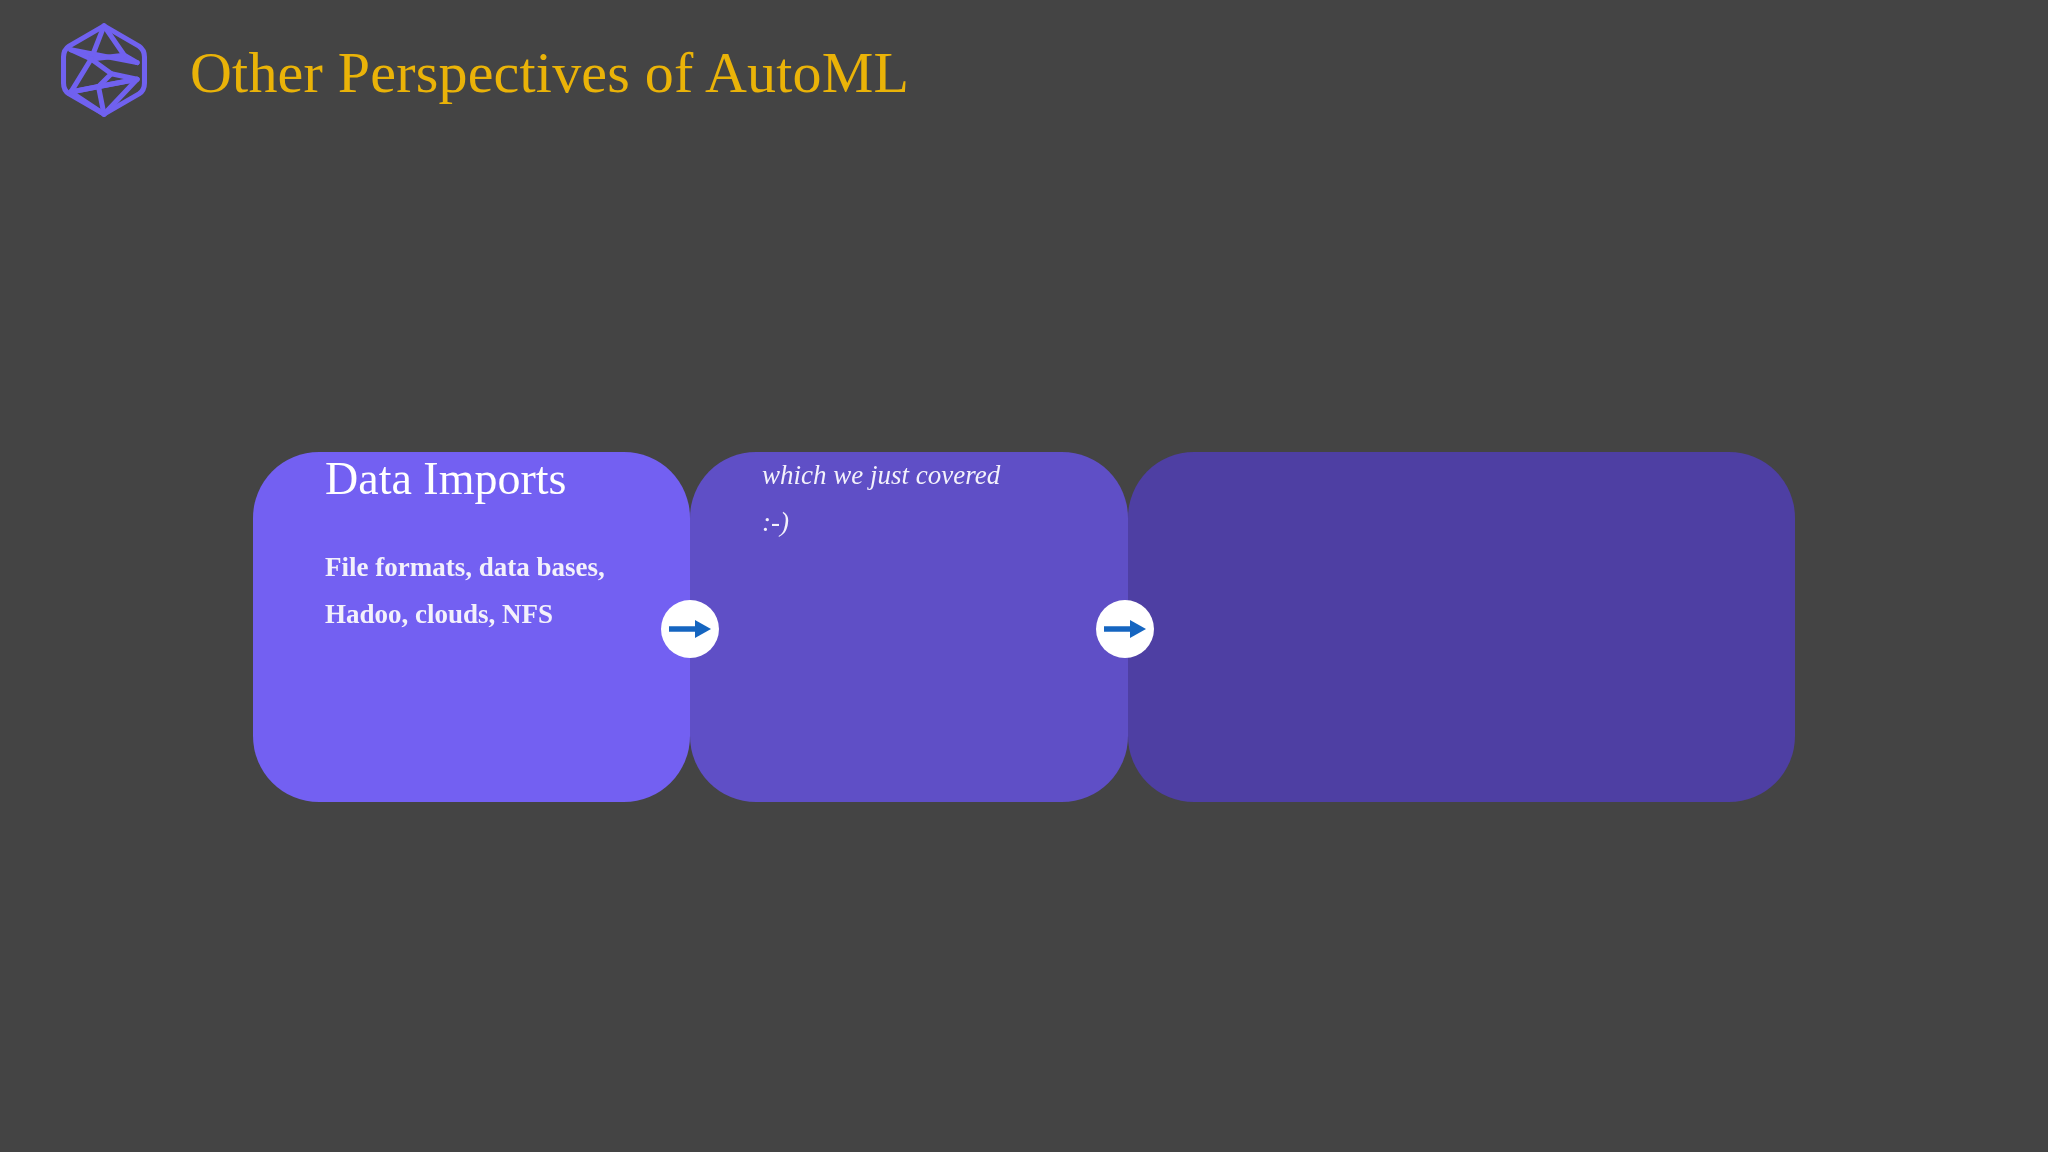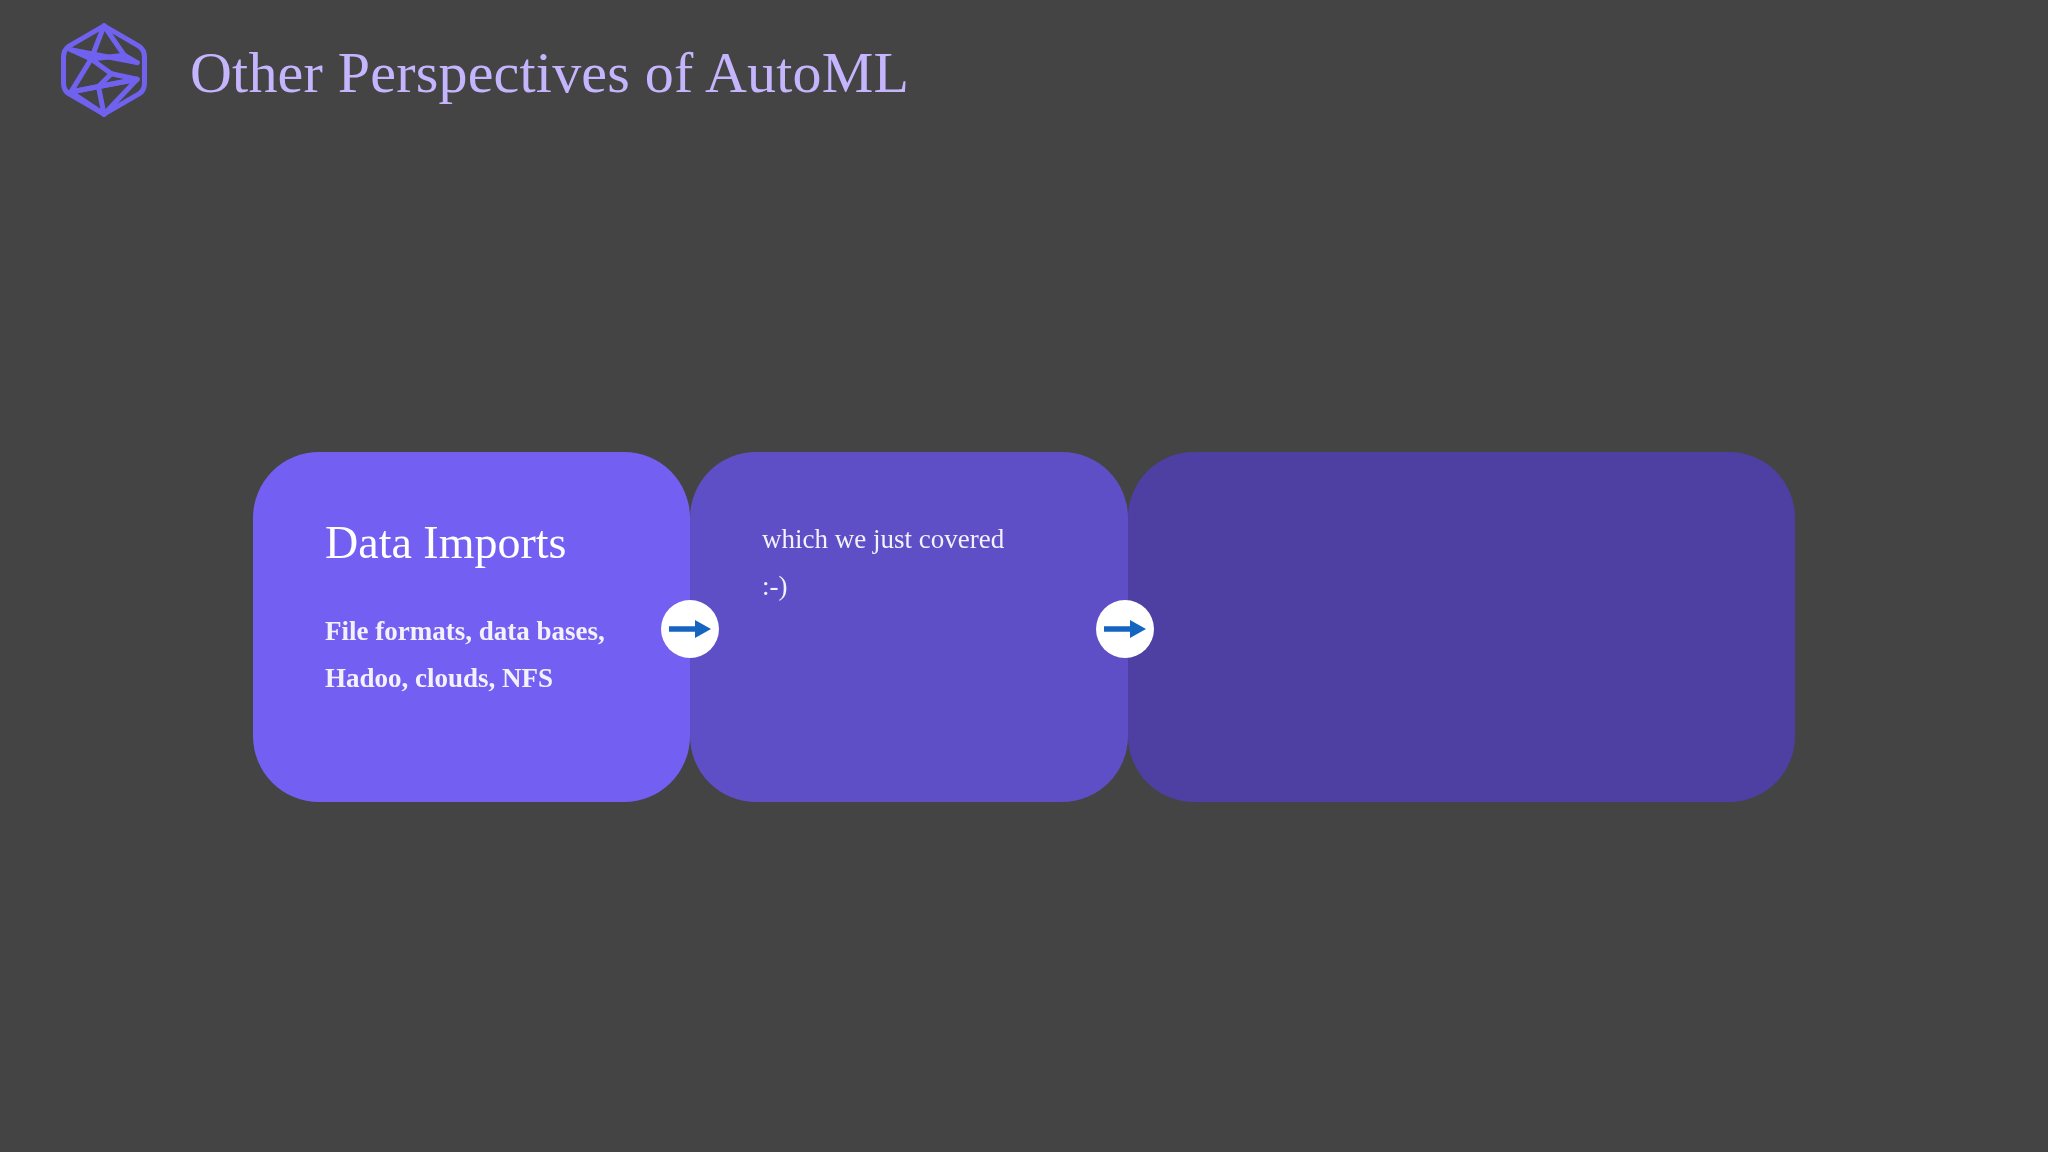--- a/index.html
+++ b/index.html
@@ -36,21 +36,21 @@
     height: 96px;
     display: block;
   }
 
   .slide-title {
     position: absolute;
     left: 190px;
     top: 38px;
     font-size: 58px;
     line-height: 70px;
-    color: #c4b5fd;
+    color: #eab308;
     font-weight: 400;
     letter-spacing: 0.2px;
     white-space: nowrap;
     font-family: "Liberation Serif", "DejaVu Serif", serif;
   }
 
   
   .flow-strip {
     position: absolute;
     left: 0;
@@ -59,21 +59,20 @@
     height: 1152px;
   }
 
   .flow-card {
     position: absolute;
     top: 452px;
     height: 350px;
     border-radius: 66px;
     padding-left: 72px;
     padding-right: 40px;
-    padding-top: 64px;
     color: #ffffff;
     overflow: hidden;
   }
 
   .flow-card .card-title {
     font-size: 46px;
     line-height: 54px;
     font-weight: 400;
     color: #ffffff;
     margin-bottom: 38px;
@@ -96,21 +95,21 @@
     z-index: 1;
   }
   #card-0 .card-body { max-width: 285px; font-weight: bold; }
 
   
   #card-1 {
     left: 690px;
     width: 438px;
     z-index: 2;
   }
-  #card-1 .card-body { max-width: 250px; }
+  #card-1 .card-body { max-width: 250px; font-style: italic; }
 
   
   #card-2 {
     left: 1128px;
     width: 667px;
     z-index: 3;
   }
   #card-2 .card-body { max-width: 500px; }
 
   

